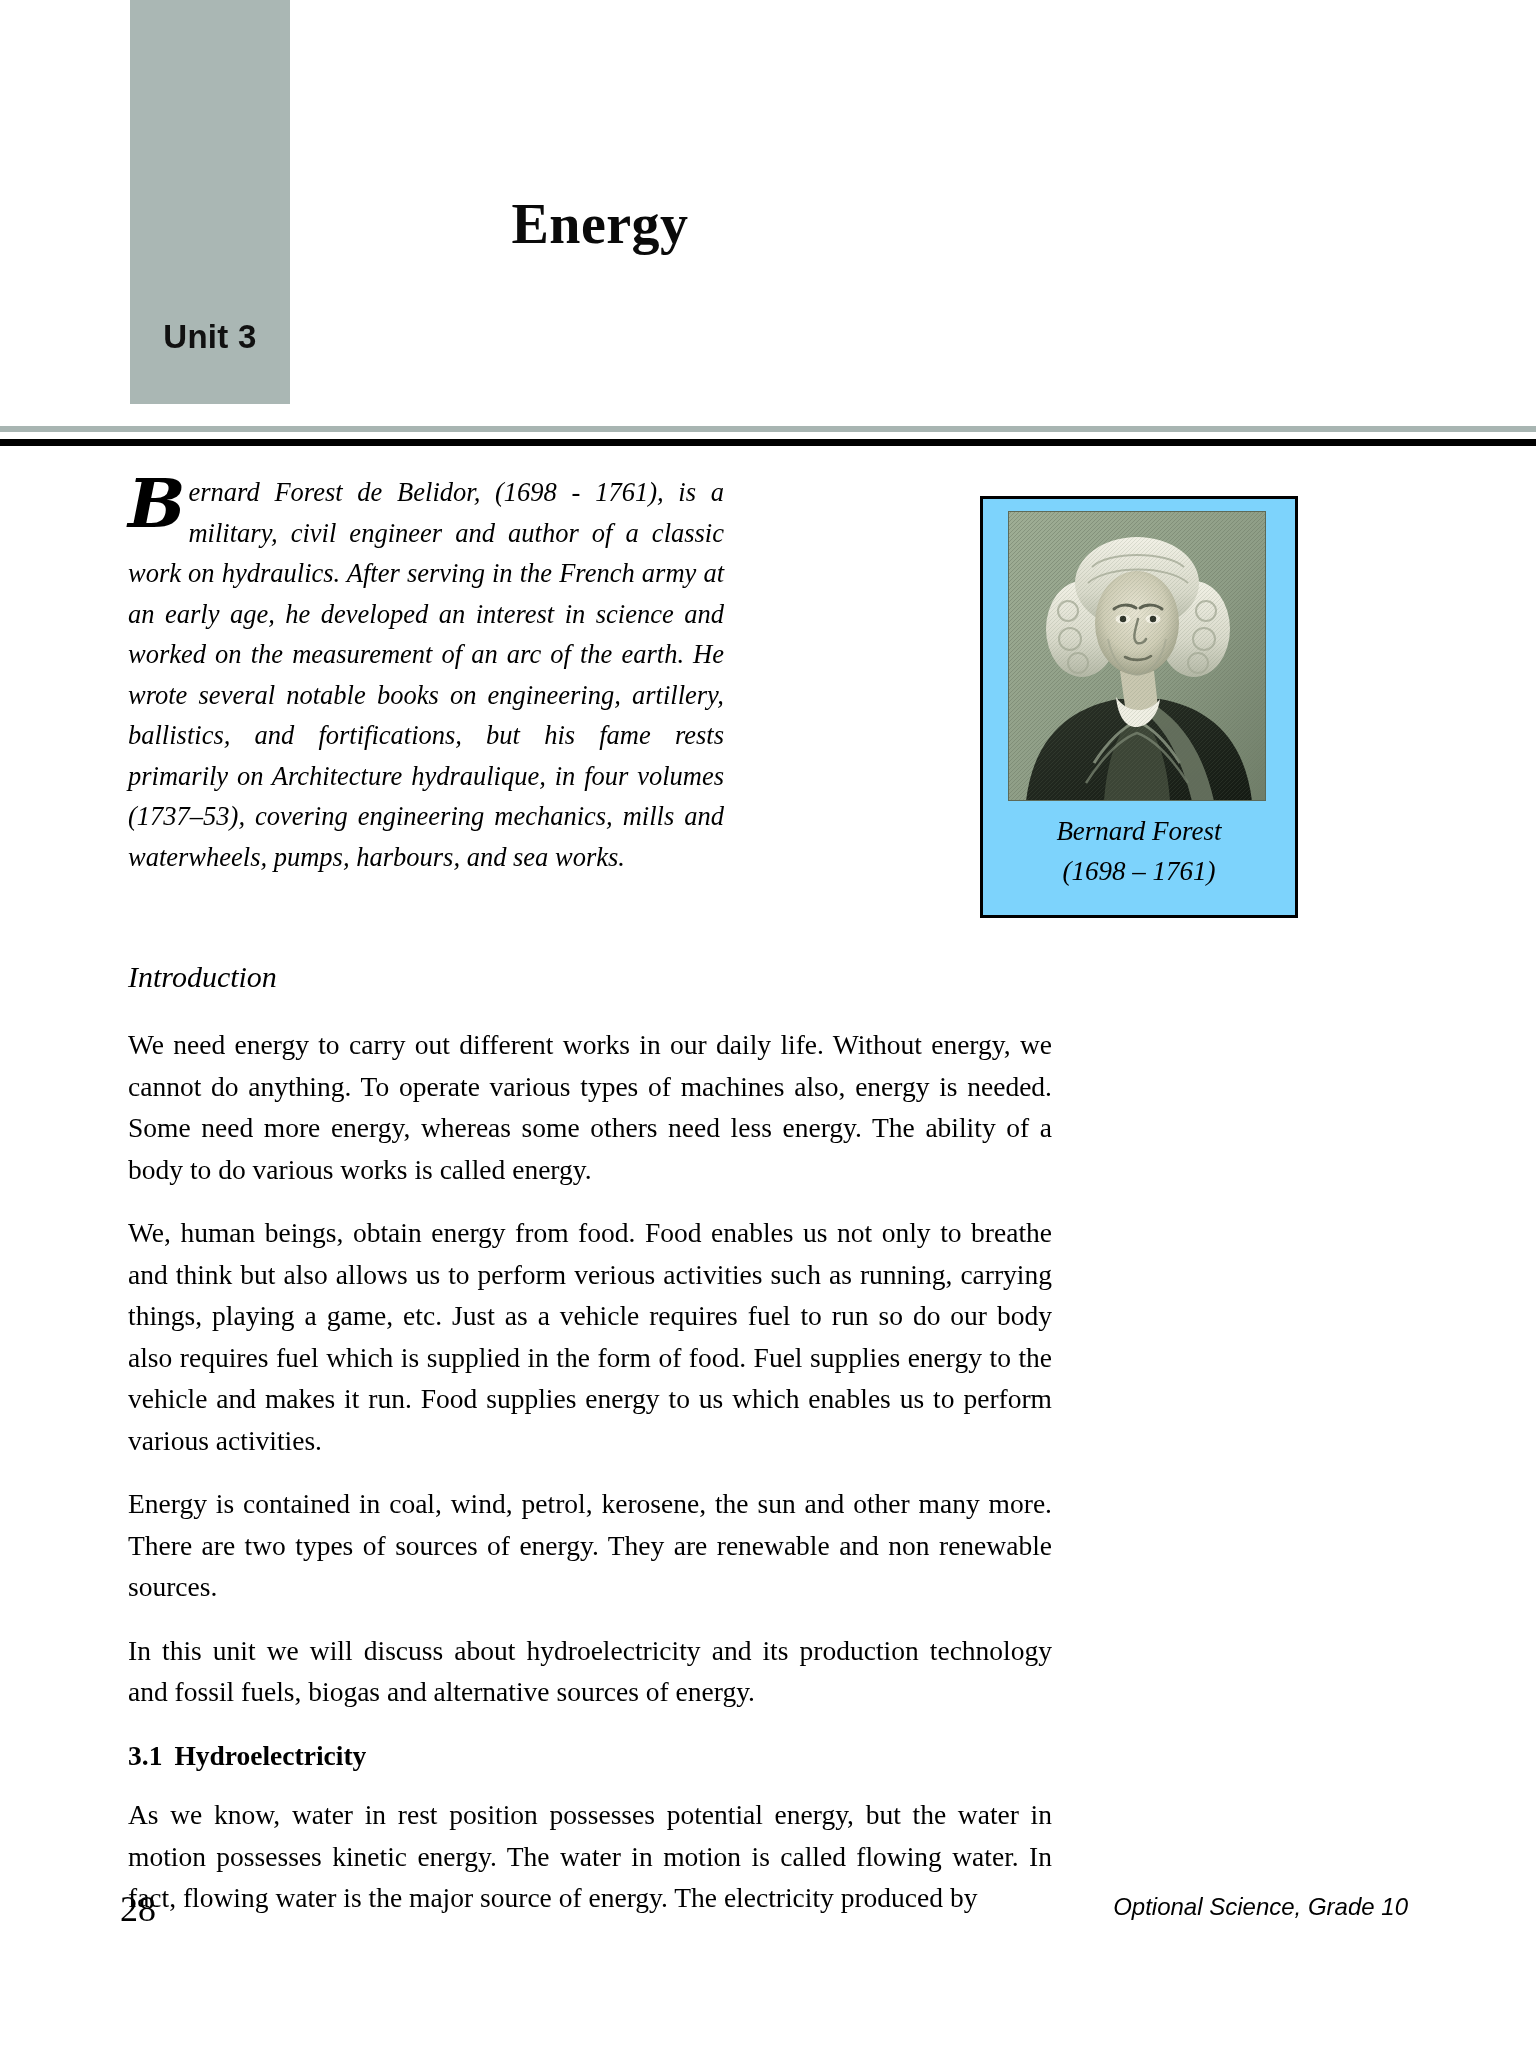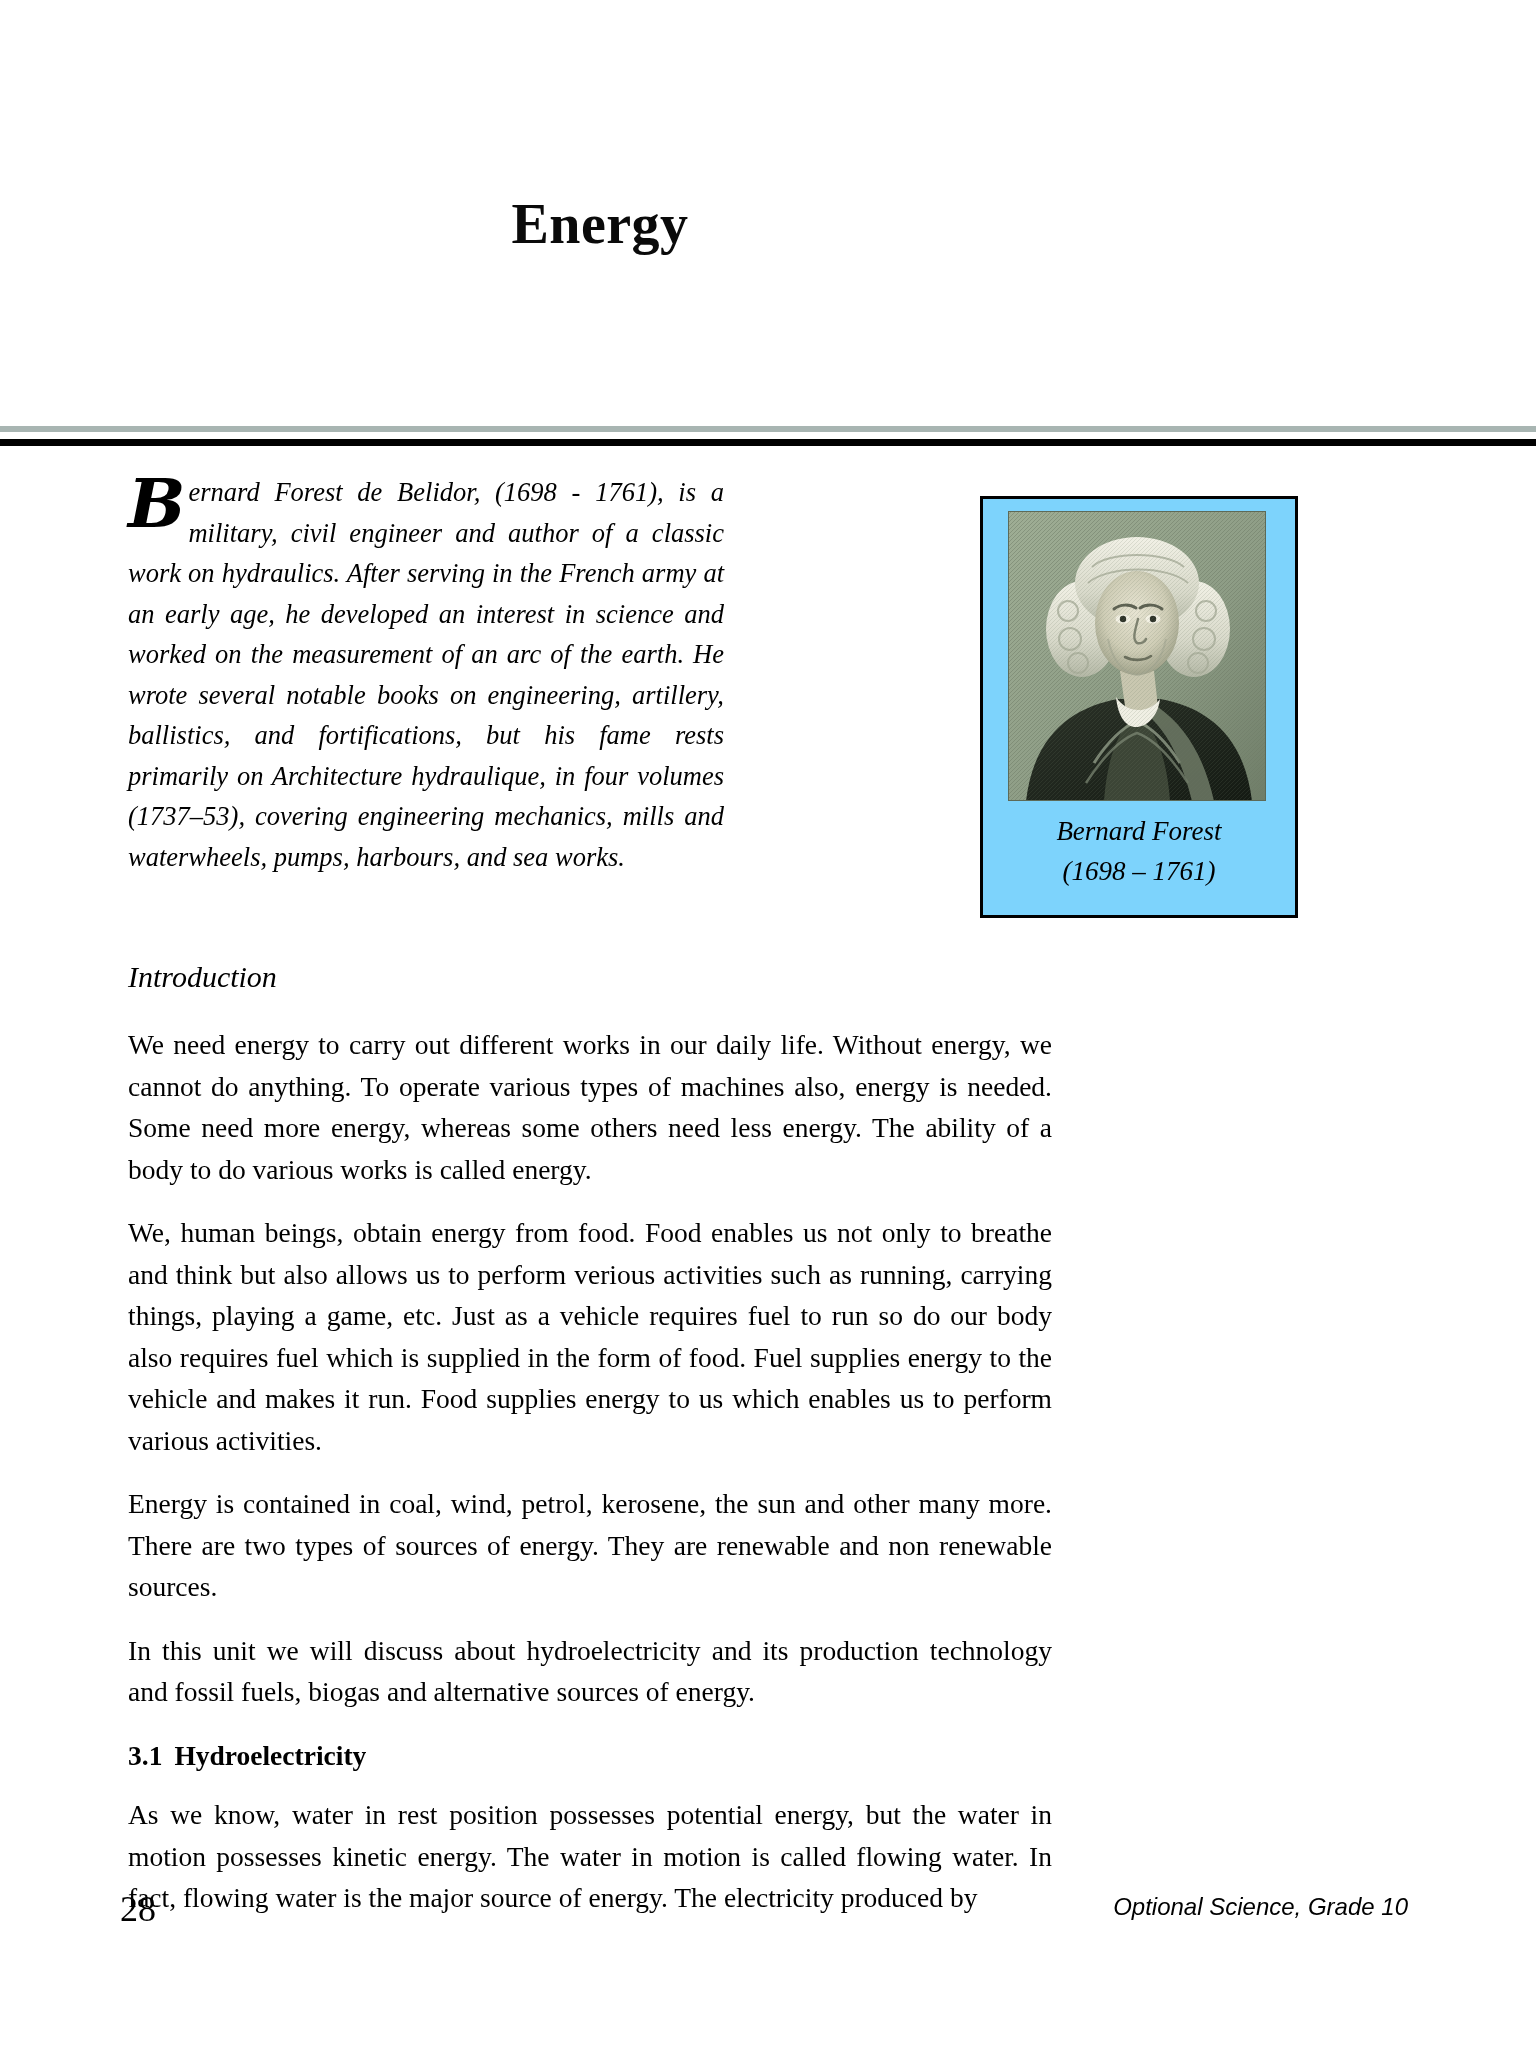--- a/index.html
+++ b/index.html
@@ -171,20 +171,23 @@
     font-family: "Liberation Sans", "DejaVu Sans", sans-serif;
     font-style: italic;
     font-size: 24px;
   }
 </style>
 </head>
 <body>
 
 <div class="page">
 
+  <div class="unit-block">
+    <div class="unit-label">Unit 3</div>
+  </div>
 
   <div class="page-title">Energy</div>
 
   <div class="rule-gray"></div>
   <div class="rule-black"></div>
 
   <div class="bio">
     <span class="dropcap">B</span><span>ernard Forest de Belidor, (1698 - 1761), is a military, civil engineer and author of a classic work on hydraulics. After serving in the French army at an early age, he developed an interest in science and worked on the measurement of an arc of the earth. He wrote several notable books on engineering, artillery, ballistics, and fortifications, but his fame rests primarily on Architecture hydraulique, in four volumes (1737–53), covering engineering mechanics, mills and waterwheels, pumps, harbours, and sea works.</span>
   </div>
 

